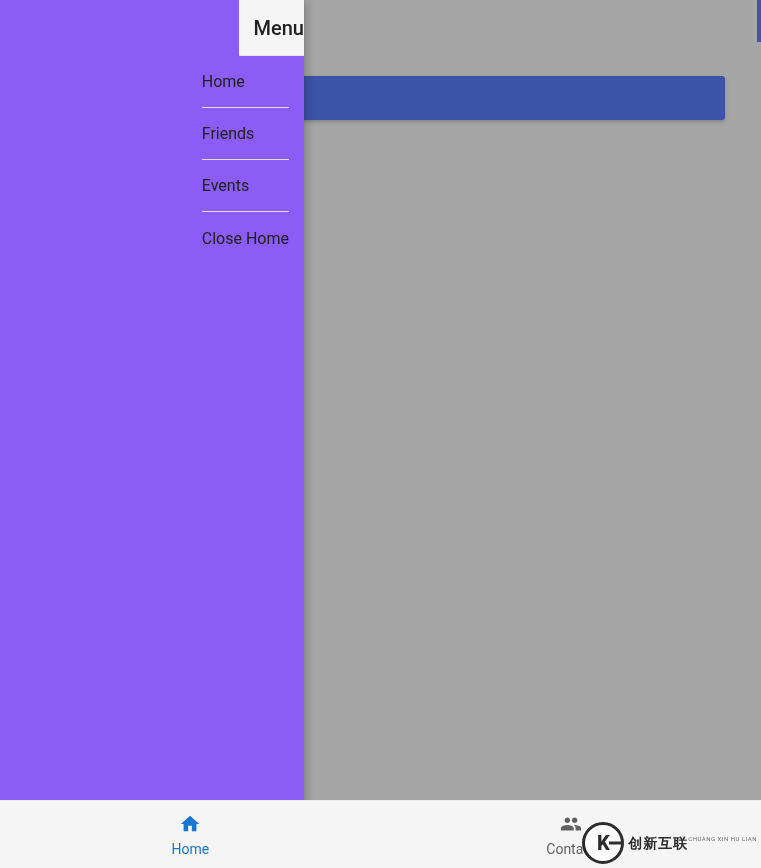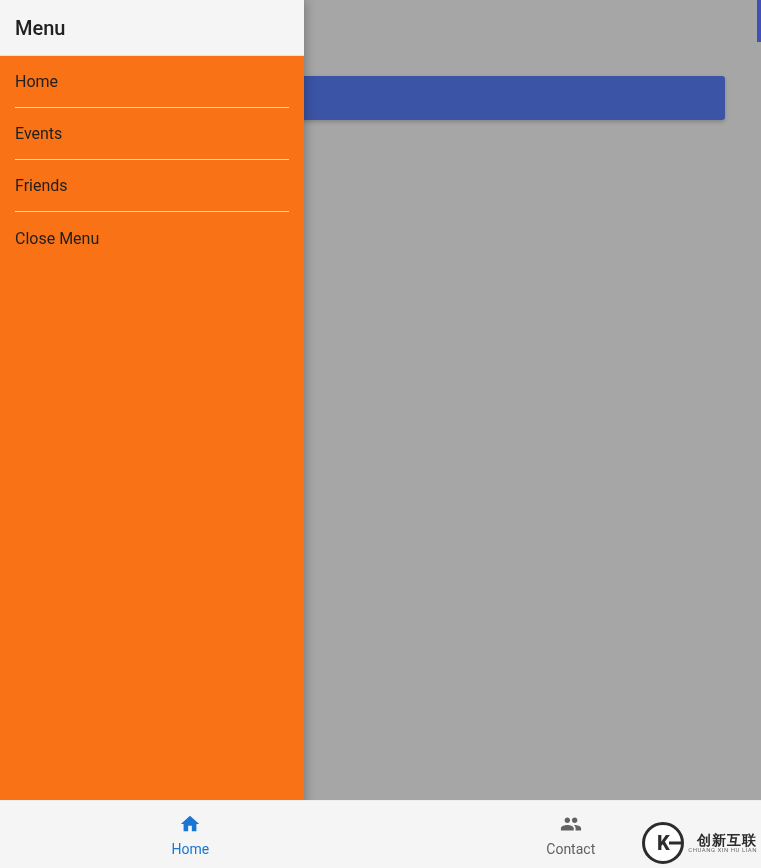--- a/index.html
+++ b/index.html
@@ -52,25 +52,26 @@
     box-shadow: 0 2px 4px rgba(0,0,0,0.2);
     cursor: pointer;
     font-family: inherit;
   }
 
   
   .drawer {
     position: absolute;
     left: 0; top: 0; bottom: 0;
     width: 304px;
-    background: #f97316;
+    background: #8b5cf6;
     box-shadow: 2px 0 10px rgba(0,0,0,0.25);
     display: flex;
     flex-direction: column;
     z-index: 10;
+    align-items: flex-end;
   }
   .drawer-header {
     height: 56px;
     background: #f5f5f5;
     border-bottom: 1px solid #e2e2e2;
     display: flex;
     align-items: center;
     padding-left: 15px;
     font-size: 20px;
     font-weight: 500;
@@ -147,23 +148,22 @@
   }
   .wm-circle::after{
     content:"";
     position:absolute;
     right:-2px; top:50%;
     width:14px; height:3px;
     background:#222;
     transform: translateY(-50%);
   }
   .wm-text{
-    display:flex; flex-direction:column;
+    display:flex; flex-direction:row;
     line-height:1;
-    text-align:right;
   }
   .wm-main{ font-size:14px; font-weight:700; color:#222; letter-spacing:1px;}
   .wm-sub{ font-size:6px; color:#666; letter-spacing:0.5px;}
 </style>
 </head>
 <body>
 
 <div class="app">
   <div class="app-header">
     <div class="blue-edge"></div>
@@ -175,27 +175,27 @@
   </div>
 </div>
 
 <aside class="drawer">
   <div class="drawer-header">Menu</div>
   <div class="drawer-list">
     <div class="drawer-item divider">
       <span>Home</span>
     </div>
     <div class="drawer-item divider">
+      <span>Friends</span>
+    </div>
+    <div class="drawer-item divider">
       <span>Events</span>
     </div>
-    <div class="drawer-item divider">
-      <span>Friends</span>
-    </div>
     <div class="drawer-item">
-      <span>Close Menu</span>
+      <span>Close Home</span>
     </div>
   </div>
 </aside>
 
 <nav class="tabs">
   <div class="tab active">
     <span class="icon">
       <svg viewBox="0 0 24 24" width="22" height="22">
           <path d="M10 20v-6h4v6h5v-8h3L12 3 2 12h3v8z"></path>
         </svg>

